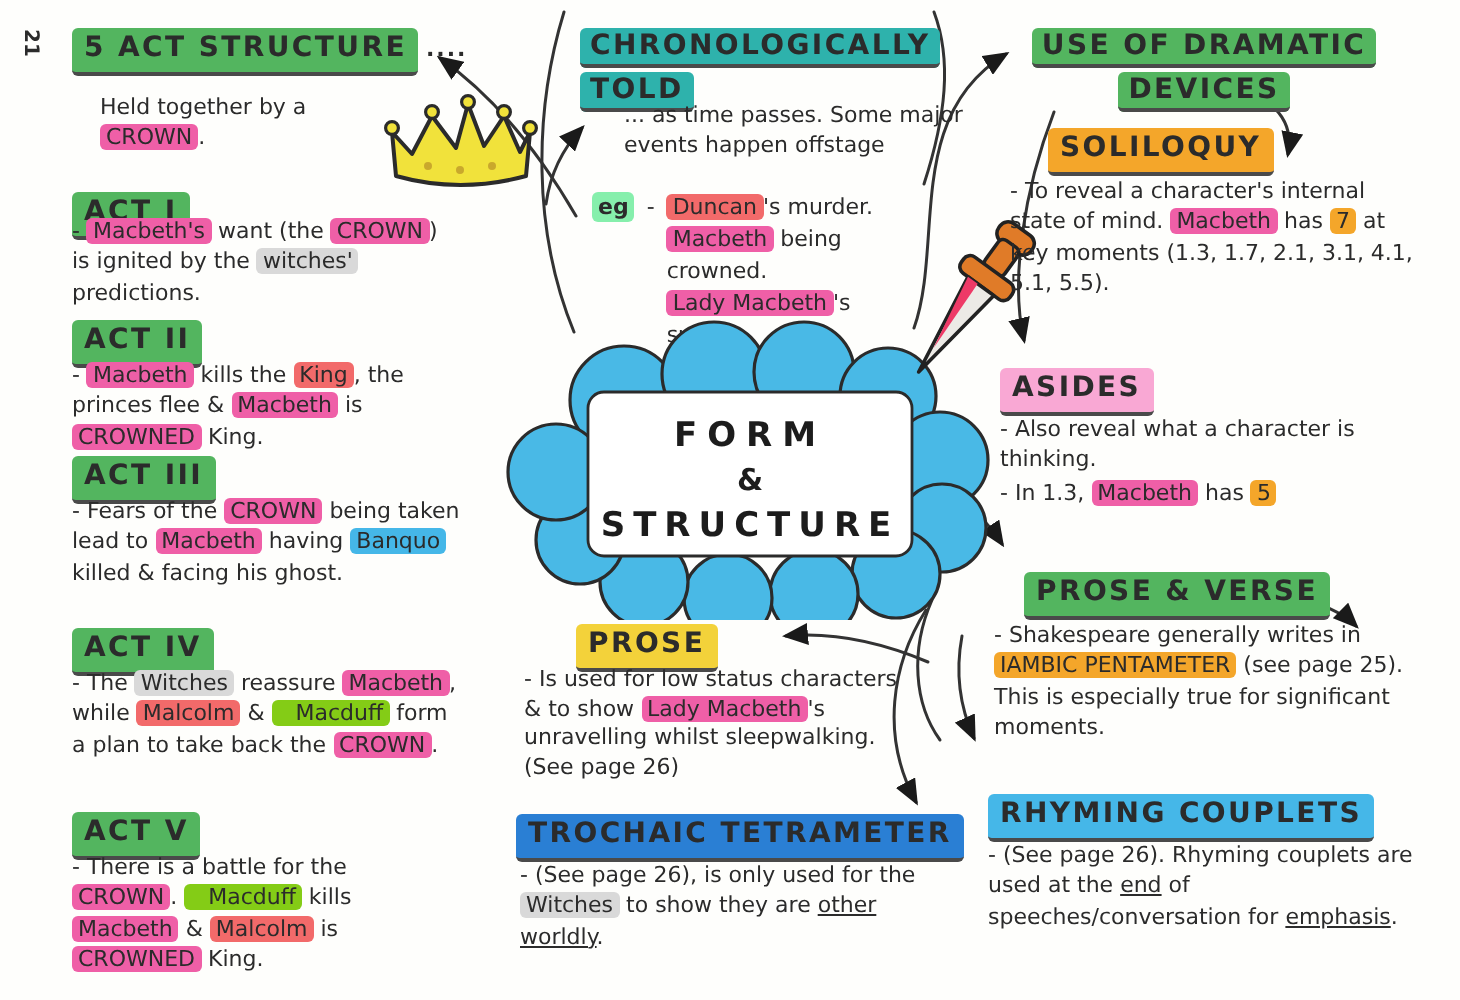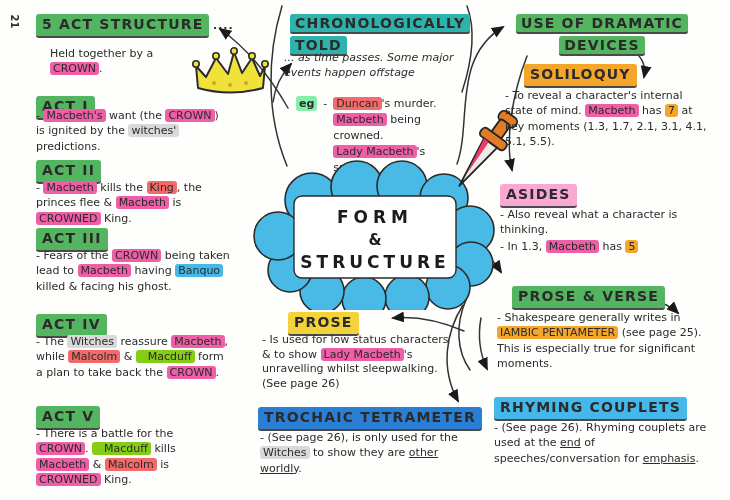--- a/index.html
+++ b/index.html
@@ -99,21 +99,21 @@
     <span class="hdr bg-green">ACT IV</span></div>
   <div class="blk" style="left:36px;top:334px;width:196px;"><span>- The </span><span class="hl hl-gray">Witches</span><span> reassure </span><span class="hl hl-pink">Macbeth</span><span>, while </span><span class="hl hl-red">Malcolm</span><span> &amp; </span><span class="hl hl-orangedark">Macduff</span><span> form a plan to take back the </span><span class="hl hl-pink">CROWN</span><span>.</span></div>
 
   <div class="blk actlabel" style="left:36px;top:406px;border-radius:10px;">
     <span class="hdr bg-green">ACT V</span></div>
   <div class="blk" style="left:36px;top:426px;width:192px;"><span>- There is a battle for the </span><span class="hl hl-pink">CROWN</span><span>. </span><span class="hl hl-orangedark">Macduff</span><span> kills </span><span class="hl hl-pink">Macbeth</span><span> &amp; </span><span class="hl hl-red">Malcolm</span><span> is </span><span class="hl hl-pink">CROWNED</span><span> King.</span></div>
 
   <div class="blk" style="left:290px;top:12px;width:180px;">
     <span class="hdr wrap bg-teal">CHRONOLOGICALLY TOLD</span>
   </div>
-  <div class="blk" style="left:284px;top:50px;width:172px;font-style:italic;">... as time passes. Some major events happen offstage</div>
+  <div class="blk" style="left:312px;top:50px;width:172px;">... as time passes. Some major events happen offstage</div>
   <div class="blk eg-row" style="left:296px;top:96px;width:170px;">
     <span class="hl hl-teal" style="font-weight:bold;">eg</span>
     <span>-</span>
     <span class="eg-items">
       <div><span class="hl hl-red">Duncan</span><span>'s murder.</span></div>
       <div><span class="hl hl-pink">Macbeth</span><span> being crowned.</span></div>
       <div><span class="hl hl-pink">Lady Macbeth</span><span>'s suicide.</span></div>
     </span>
   </div>
 

